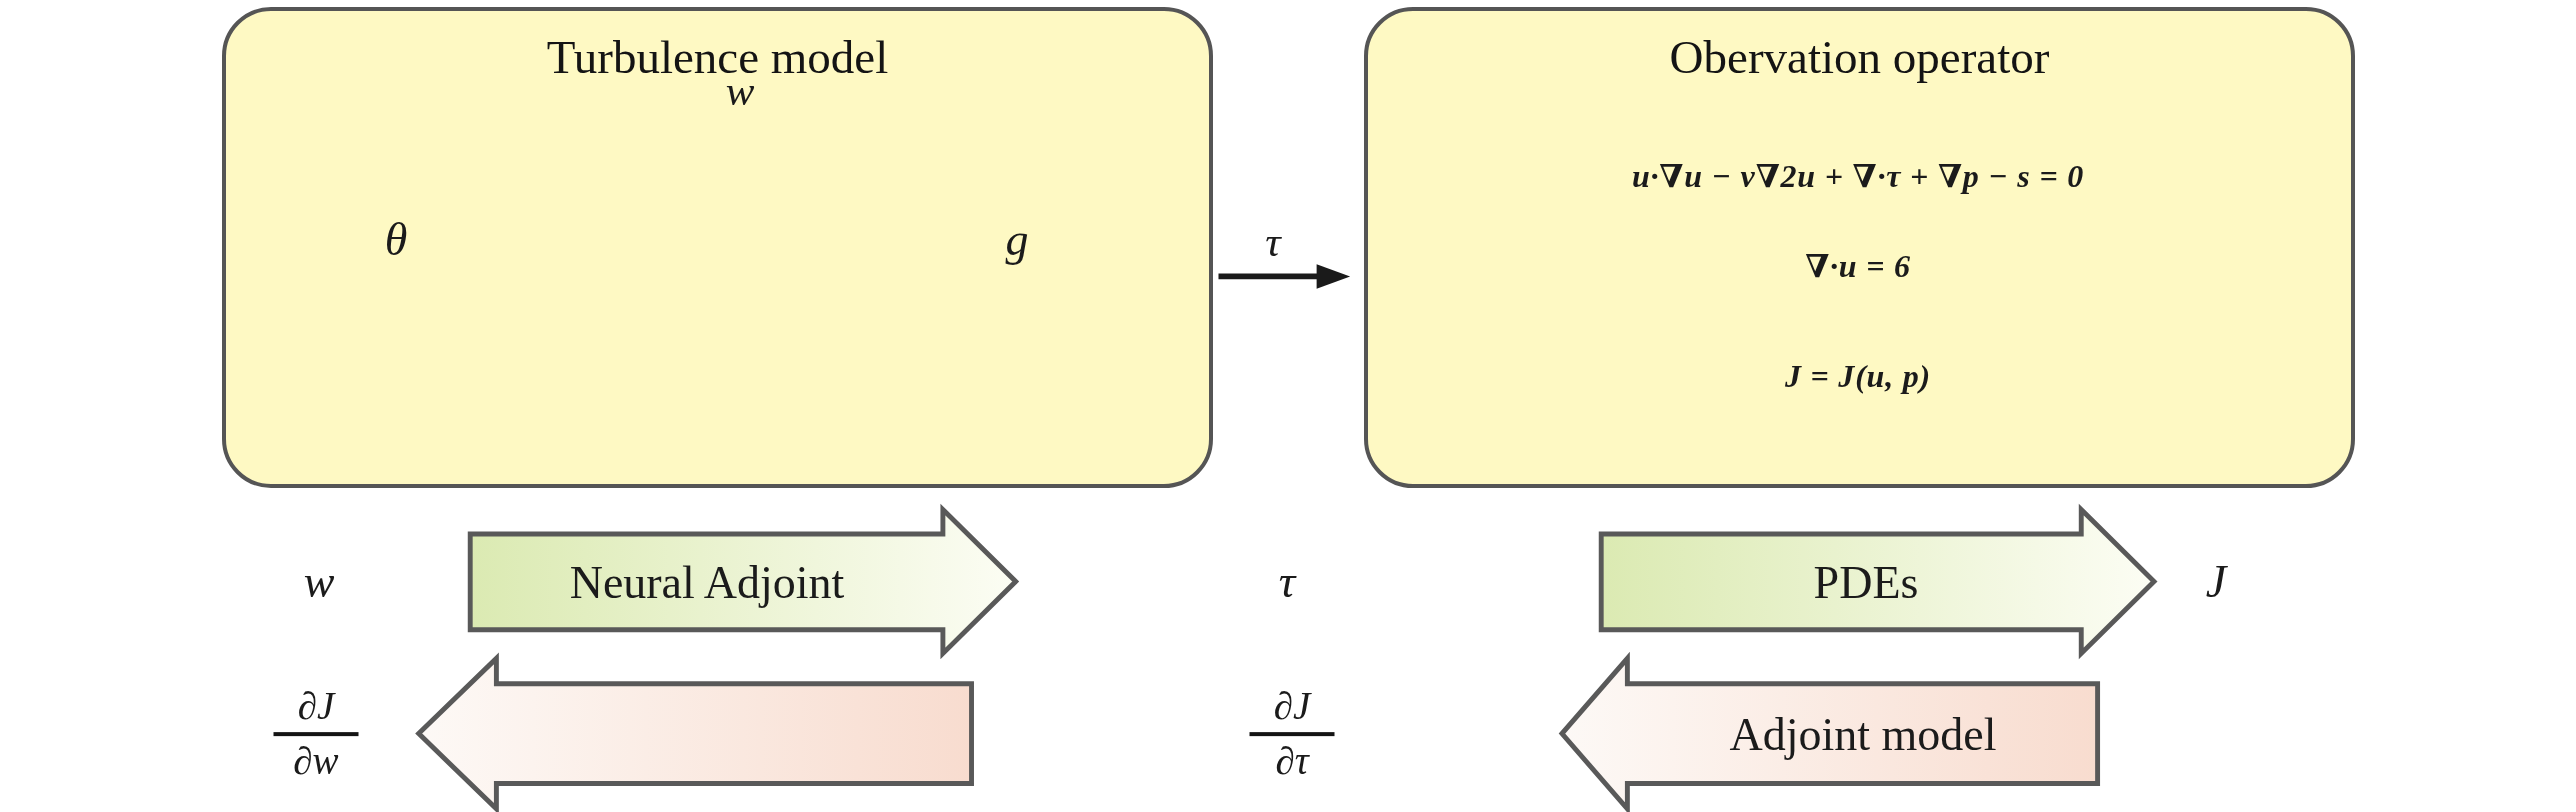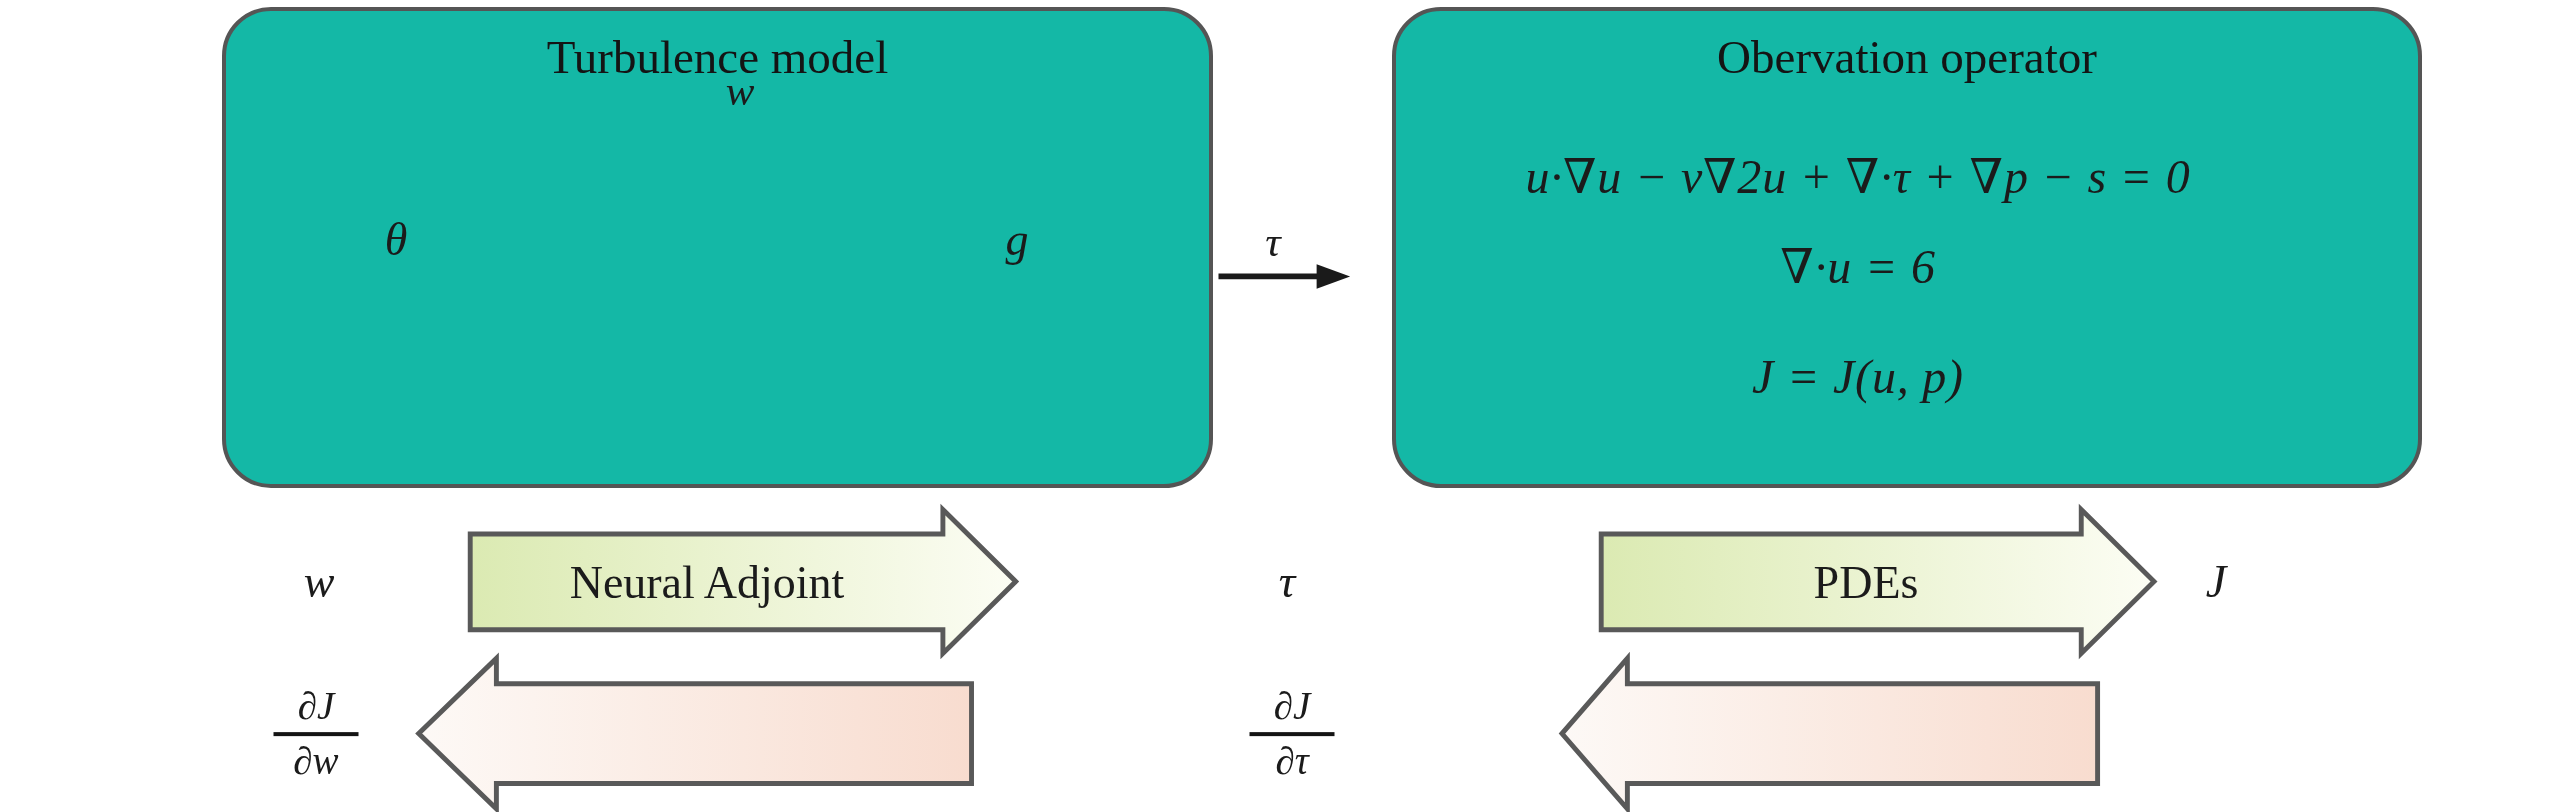--- a/index.html
+++ b/index.html
@@ -17,34 +17,34 @@
     background:#ffffff;
     font-family:"Liberation Serif","DejaVu Serif",serif;
     color:var(--text);
     overflow:hidden;
   }
   .panel{
     position:absolute;
     width:983px;height:473px;top:6.5px;
     border:4.9px solid var(--box-border);
     border-radius:49px;
-    background:#14b8a6;
+    background:#fef9c3;
     box-sizing:content-box;
   }
   .panel-title{
     position:absolute;left:0;right:0;top:21px;
     text-align:center;
     font-size:47px;line-height:1.1;
     color:#141414;
     white-space:nowrap;
   }
   .abs{position:absolute;transform:translate(-50%,-50%);white-space:nowrap;}
   .math{font-style:italic;}
   .lbl{font-size:46px;}
-  .eq{font-size:48px;letter-spacing:0.8px;}
+  .eq{font-size:32px;letter-spacing:0.8px;font-weight:bold;}
   .svg-layer{position:absolute;left:0;top:0;width:2576px;height:813px;pointer-events:none;}
   .nn-edge{stroke:var(--edge-line);stroke-width:1.6;fill:none;}
   .nn-node{stroke:var(--node-border);stroke-width:5;}
   .block-arrow{stroke:var(--arrow-outline);stroke-width:6;stroke-linejoin:miter;}
   .flow-line{stroke:var(--flow-arrow);stroke-width:7;}
   .flow-head{fill:var(--flow-arrow);stroke:none;}
   .frac{
     position:absolute;transform:translate(-50%,-50%);
     display:flex;flex-direction:column;align-items:center;
     font-size:39px;font-style:italic;line-height:1.05;
@@ -129,21 +129,21 @@
 
   <div class="panel" style="left:222px;">
     <div class="panel-title">Turbulence model</div>
   </div>
   <div class="abs math lbl" style="left:396px;top:239px;">θ</div>
   <div class="abs math lbl" style="left:1017px;top:239px;">g</div>
   <div class="abs math" style="left:740px;top:90px;font-size:43px;">w</div>
 
   <div class="abs math" style="left:1273px;top:241px;font-size:43px;">τ</div>
 
-  <div class="panel" style="left:1392px;padding-left:39px;">
+  <div class="panel" style="left:1364px;">
     <div class="panel-title">Obervation operator</div>
   </div>
   <div class="abs math eq" style="left:1858px;top:176px;">u·∇u − v∇2u + ∇·τ + ∇p − s = 0</div>
   <div class="abs math eq" style="left:1858px;top:266px;">∇·u = 6</div>
   <div class="abs math eq" style="left:1858px;top:376px;">J = J(u, p)</div>
 
   <div class="abs math lbl" style="left:319px;top:581px;">w</div>
   <div class="abs lbl" style="left:707px;top:582px;">Neural Adjoint</div>
   <div class="abs math lbl" style="left:1287px;top:581px;">τ</div>
   <div class="abs lbl" style="left:1842px;top:582px;margin-left:24px;">PDEs</div>
@@ -152,15 +152,16 @@
   <div class="frac" style="left:316px;top:734px;">
     <span>∂J</span>
     <span class="frac-bar"></span>
     <span>∂w</span>
   </div>
   <div class="frac" style="left:1292px;top:734px;">
     <span>∂J</span>
     <span class="frac-bar"></span>
     <span>∂τ</span>
   </div>
+  <div class="abs lbl" style="left:1863px;top:734px;">Adjoint model</div>
 
 </div>
 
 
 </body></html>

